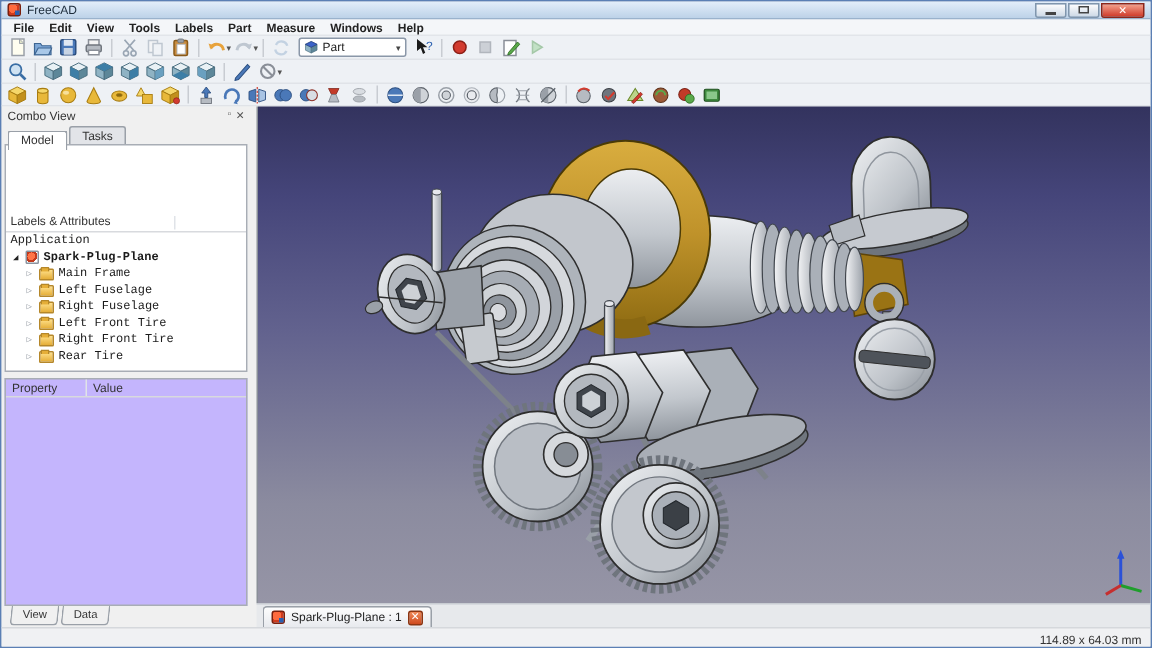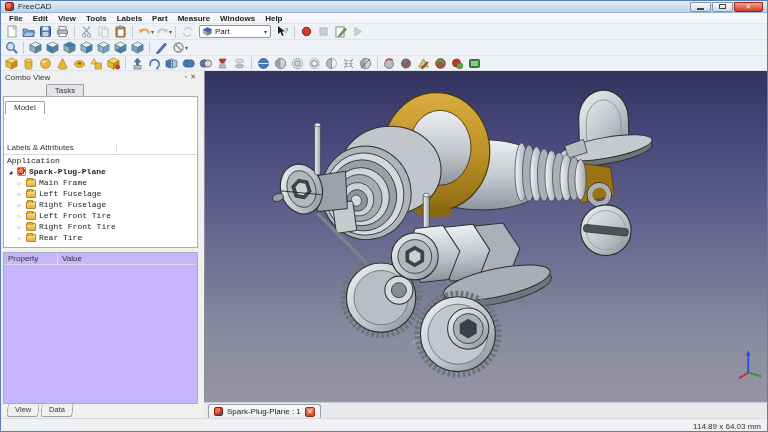--- a/index.html
+++ b/index.html
@@ -37,27 +37,27 @@
   .ic { width:17px; height:14px; display:flex; align-items:center; justify-content:center; }
   .sep { width:1px; height:12px; background:#c8ccd2; margin:0 3px; }
   .dd { font-size:6px; color:#555; margin-left:-2px; }
   .combo { height:13px; width:72px; background:#fff; border:1px solid #8a97a8; border-radius:2px;
            display:flex; align-items:center; gap:3px; padding:0 3px; margin:0 3px; }
   .combo .cval { flex:1; font-size:8px; }
   .combo .arrow { font-size:6px; color:#444; }
 
   
   .main { display:flex; height:347px; }
-  .leftcol { width:203px; background:#f0f0f0; display:flex; flex-direction:column; padding:0 6px 0 2px; }
+  .leftcol { width:170px; background:#f0f0f0; display:flex; flex-direction:column; padding:0 6px 0 2px; }
   .panel-title { height:12px; display:flex; align-items:center; font-size:8px; color:#333; padding:0 2px; }
   .panel-title .pt-icons { margin-left:auto; display:flex; gap:3px; color:#555; font-size:7px; }
   .cv-tabs { height:13px; display:flex; align-items:flex-end; padding-left:2px; }
   .cv-tab { padding:1px 8px 1px; font-size:8px; border:1px solid #9aa0a8; border-bottom:none;
             border-radius:2px 2px 0 0; background:#e2e4e8; color:#333; margin-right:1px; }
-  .cv-tab.active { background:#fff; position:relative; top:18px; padding-bottom:2px; }
+  .cv-tab.active { background:#fff; position:relative; top:4px; padding-bottom:2px; }
   .tree-box { flex:1; background:#fff; border:1px solid #a8adb5; display:flex; flex-direction:column; overflow:hidden; }
   .tree-header { height:12px; border-bottom:1px solid #d8dade; display:flex; align-items:flex-start;
                  font-size:8px; color:#333; padding:0 3px; position:relative;margin-top:46px; }
   .tree-header::after { content:""; position:absolute; left:112px; top:1px; bottom:1px; width:1px; background:#e0e3e8; }
   .tree-row { height:11px; display:flex; align-items:center; font-size:8px; gap:3px; padding-left:3px; white-space:nowrap;font-family:Liberation Mono, monospace; }
   .tree-row .tw { width:7px; text-align:center; color:#9aa0a8; font-size:6px; flex:0 0 auto;}
   .tree-row .tw.exp { color:#222; }
   .doc-icon { width:9px; height:9px; border-radius:1px; flex:0 0 auto;
               background:radial-gradient(circle at 40% 40%, #ff7446 0 2.5px, #c23a1d 2.5px 4px, #fff 4px);
               border:1px solid #8a94a0; }

